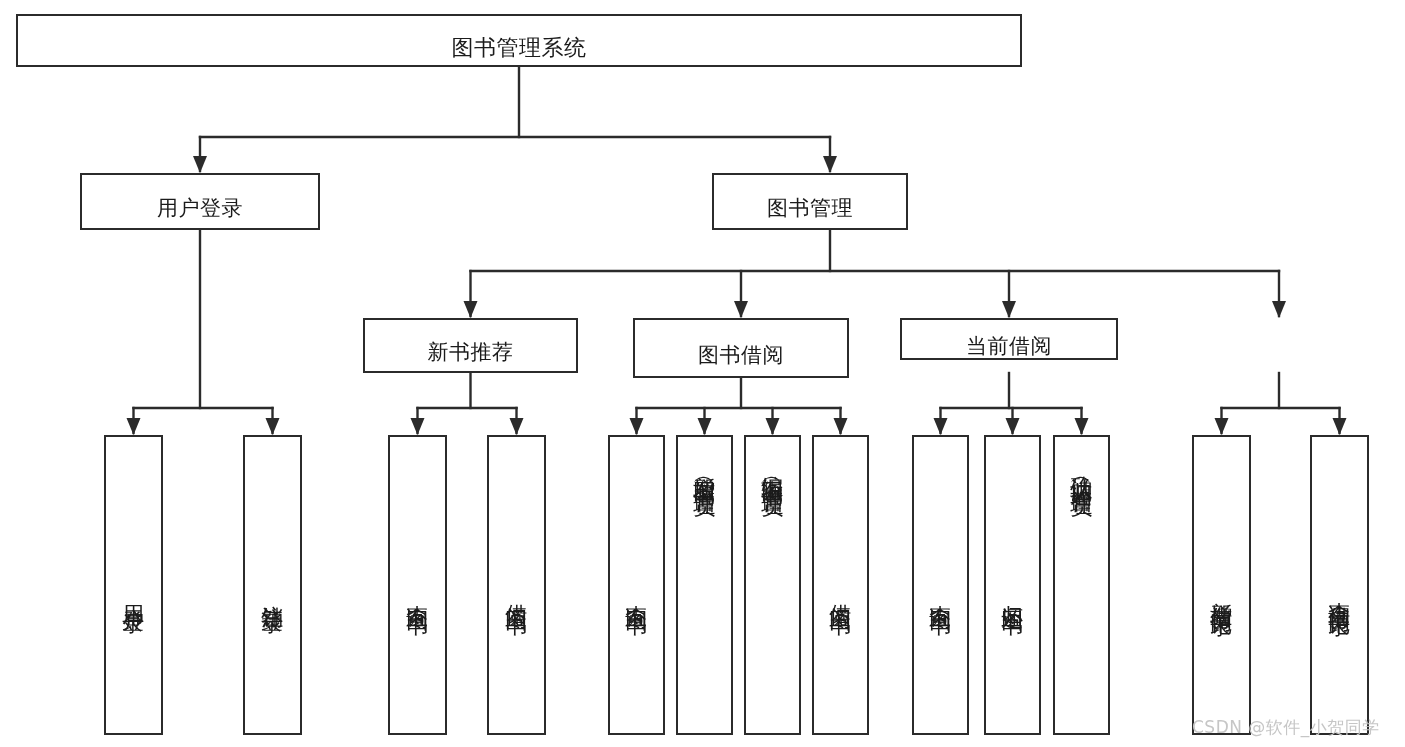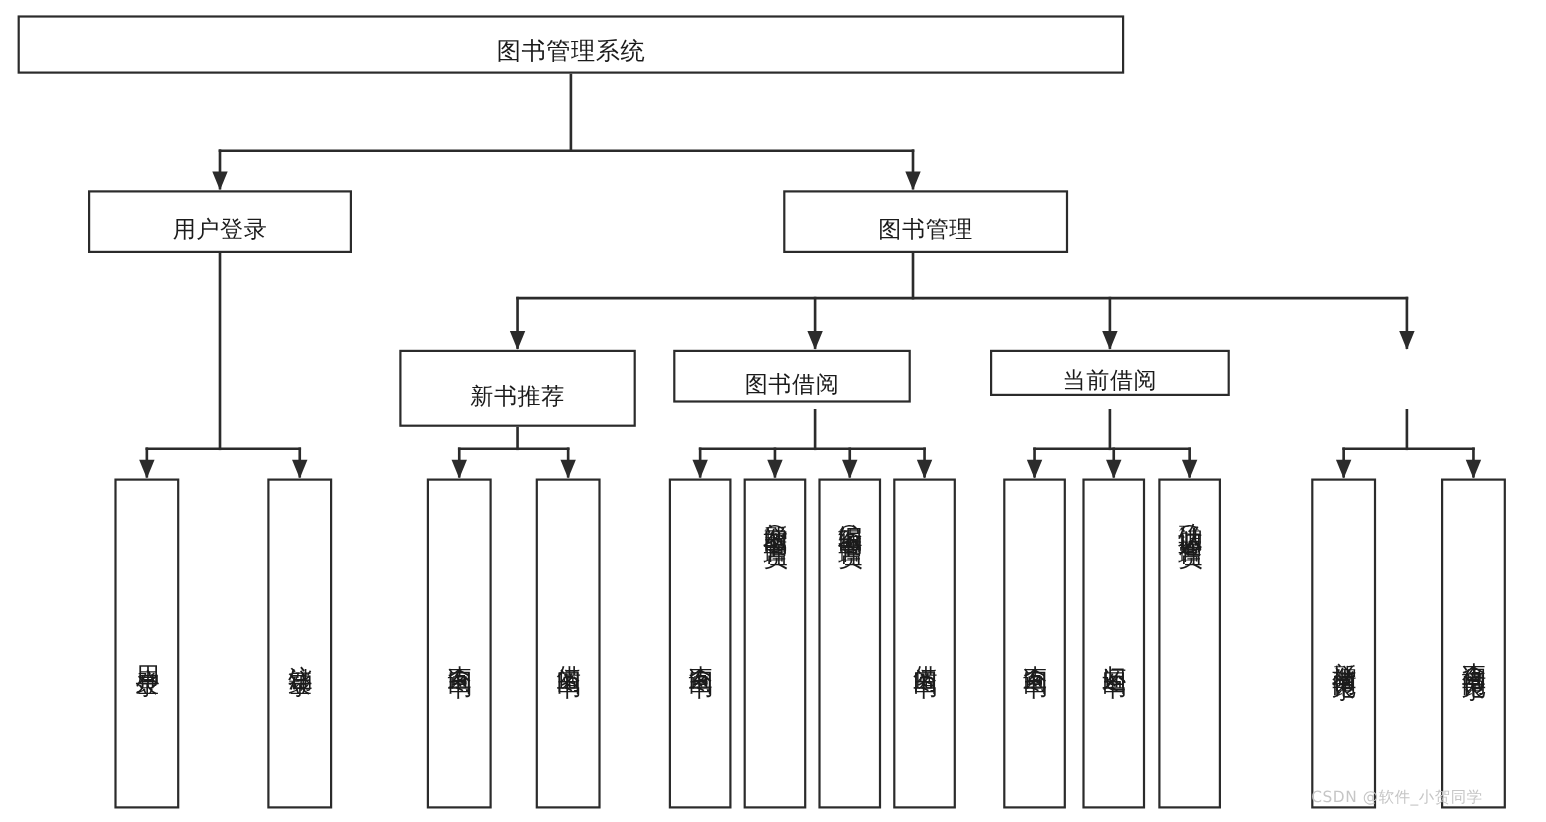--- a/index.html
+++ b/index.html
@@ -60,21 +60,21 @@
     white-space:nowrap;
     max-height:100%;
   }
   
   .node.v.top-anchor{
     align-items:flex-start;
   }
   .watermark{
     position:absolute;
     color:#c6c6c6;
-    font-size:14px;
+    font-size:17px;
     white-space:nowrap;
     letter-spacing:0.5px;
   }
 </style>
 </head>
 <body>
 
 <div id="canvas">
 
   <svg id="edges" viewBox="0 0 1405 747" width="1405" height="747" xmlns="http://www.w3.org/2000/svg">
@@ -132,28 +132,28 @@
       <path d="M 1332.5 418 L 1346.5 418 L 1339.5 435 Z" fill="#2b2b2b"></path>
     </svg>
 
   <div class="node h root" style="left: 16px; top: 14px; width: 1006px; height: 53px;">
     <span class="node-label">图书管理系统</span>
   </div>
 
   <div class="node h" style="left: 80px; top: 173px; width: 240px; height: 57px;">
     <span class="node-label">用户登录</span>
   </div>
-  <div class="node h" style="left: 712px; top: 173px; width: 259px; height: 57px;">
+  <div class="node h" style="left: 712px; top: 173px; width: 196px; height: 57px;">
     <span class="node-label">图书管理</span>
   </div>
 
-  <div class="node h" style="left: 363px; top: 318px; width: 215px; height: 70px;">
+  <div class="node h" style="left: 363px; top: 318px; width: 215px; height: 55px;">
     <span class="node-label">新书推荐</span>
   </div>
-  <div class="node h" style="left: 612px; top: 318px; width: 216px; height: 48px;">
+  <div class="node h" style="left: 633px; top: 318px; width: 216px; height: 60px;">
     <span class="node-label">图书借阅</span>
   </div>
   <div class="node h" style="left: 900px; top: 318px; width: 218px; height: 42px;">
     <span class="node-label">当前借阅</span>
   </div>
 
   <div class="node v" style="left: 104px; top: 435px; width: 59px; height: 300px;">
     <span class="node-label">用户登录</span>
   </div>
   <div class="node v" style="left: 243px; top: 435px; width: 59px; height: 300px;">

